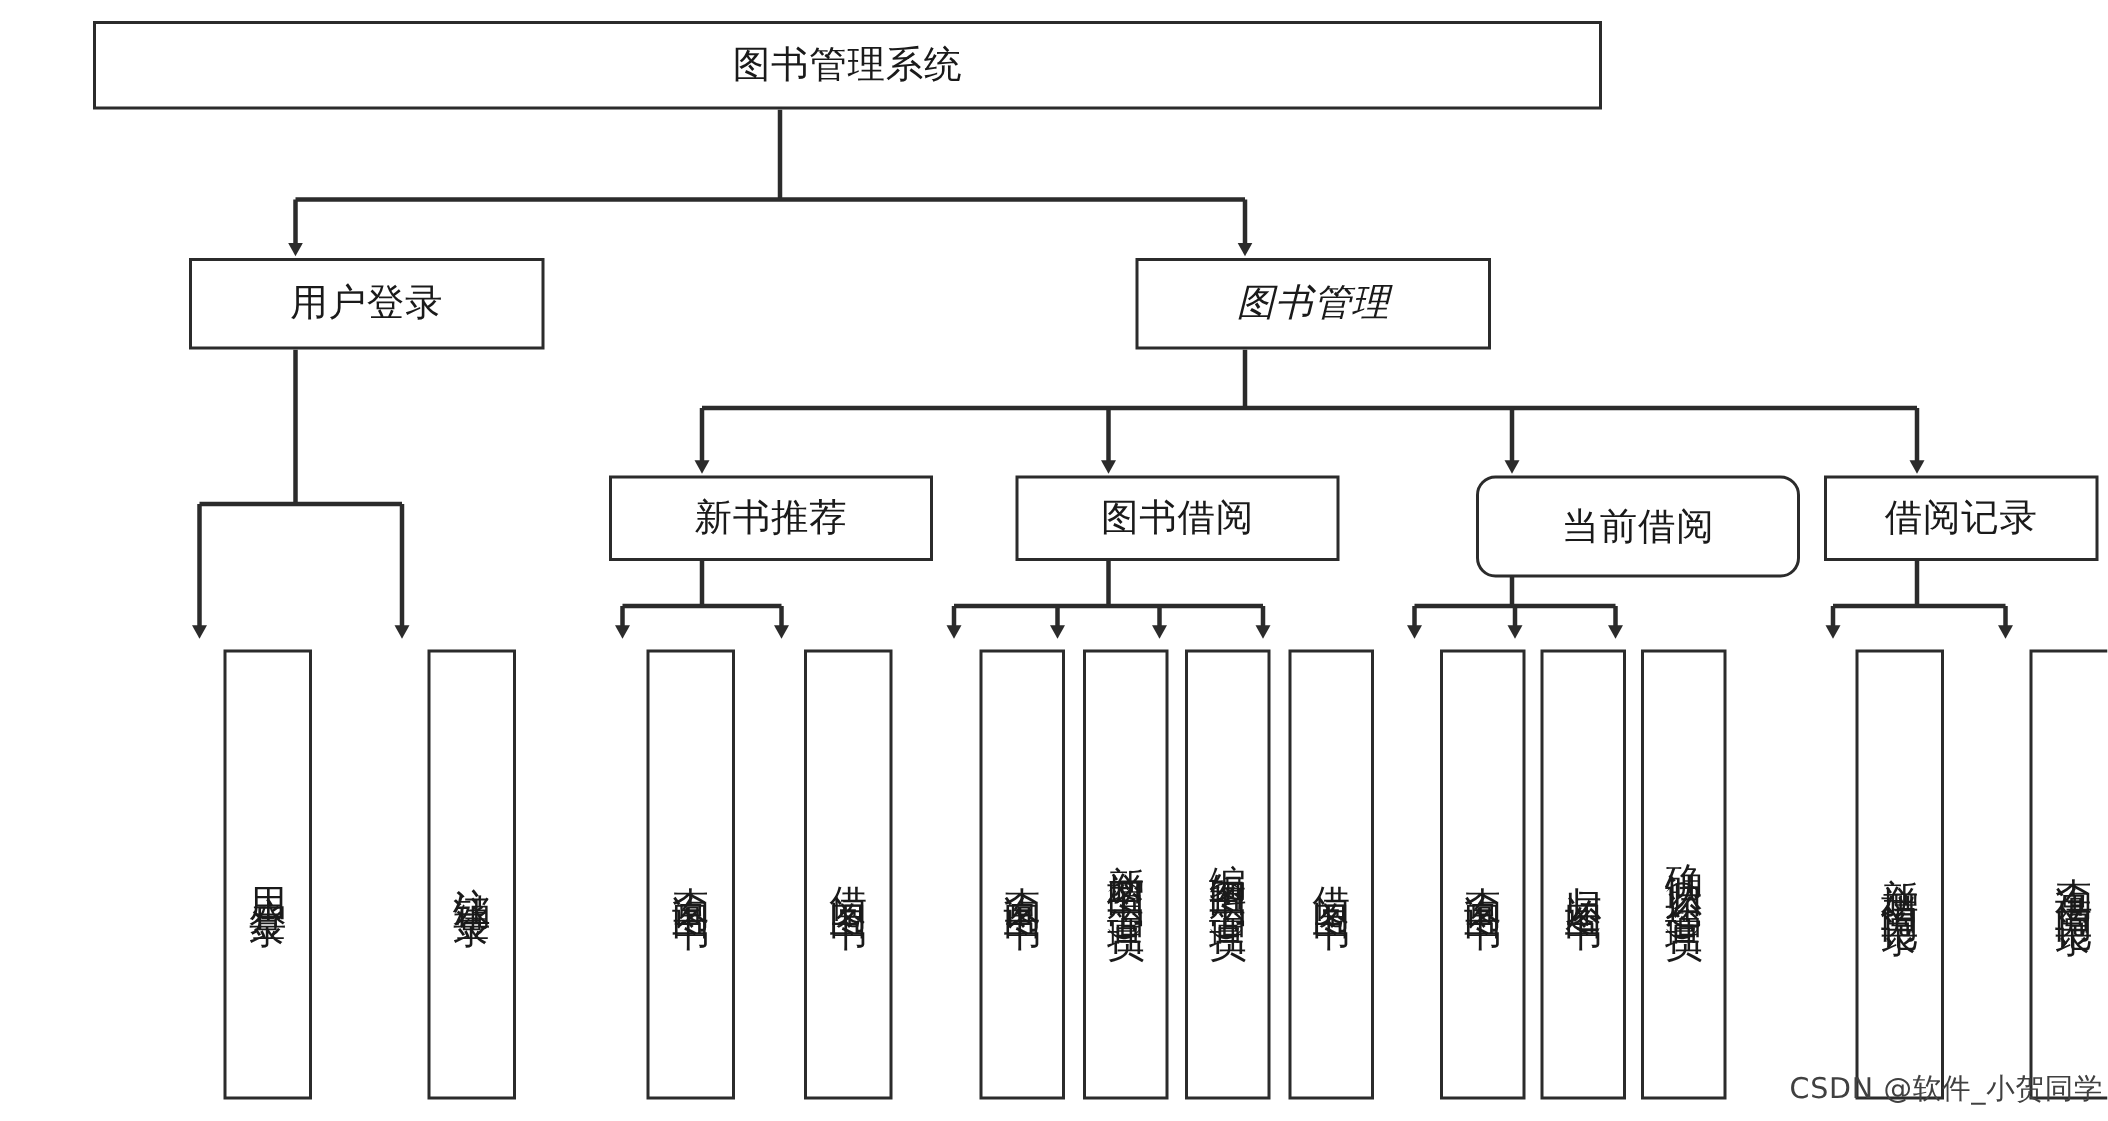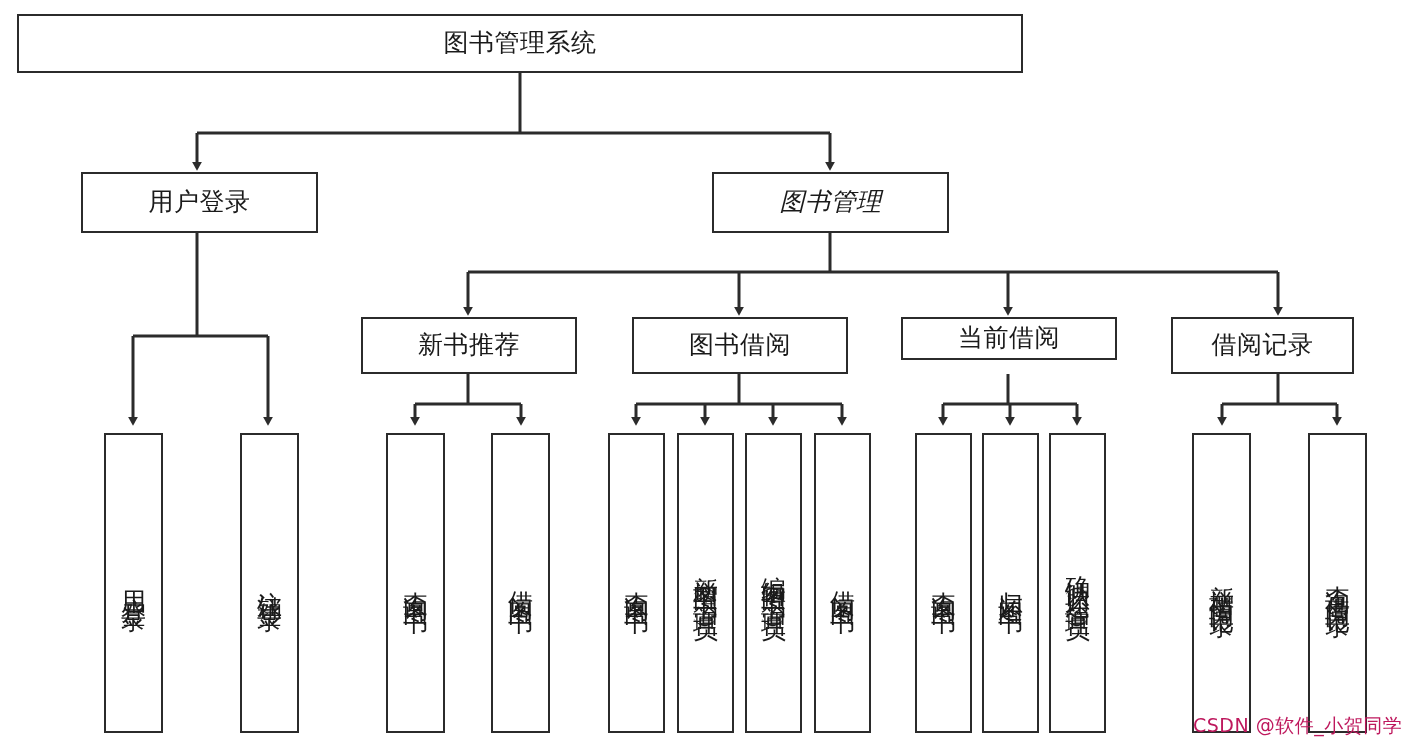--- a/index.html
+++ b/index.html
@@ -27,20 +27,21 @@
   }
   .node {
     position: absolute;
     box-sizing: border-box;
     background: #ffffff;
     border: 2px solid #2b2b2b;
     display: flex;
     align-items: center;
     justify-content: center;
     color: #1a1a1a;
+    margin-left: 45px;
   }
   .node-label {
     display: block;
     text-align: center;
     line-height: 1.05;
     color: #1a1a1a;
   }
   .node.horizontal .node-label {
     font-size: 25px;
     letter-spacing: 0.5px;
@@ -55,21 +56,21 @@
     text-orientation: upright;
     font-size: 25px;
     letter-spacing: 6px;
     line-height: 1;
     white-space: nowrap;
     max-height: 100%;
   }
   .watermark {
     position: absolute;
     font-size: 19px;
-    color: #be185d;
+    color: #404040;
     white-space: nowrap;
     letter-spacing: 0.5px;
     pointer-events: none;
     font-family: "DejaVu Sans", "Liberation Sans", sans-serif;
   }
 </style>
 </head>
 <body>
 
 <div id="canvas">
@@ -138,21 +139,21 @@
   </div>
 
   <div class="node horizontal" style="left:632px; top:317px; width:216px; height:57px;">
     <span class="node-label">图书借阅</span>
   </div>
 
   <div class="node horizontal" style="left:361px; top:317px; width:216px; height:57px;">
     <span class="node-label">新书推荐</span>
   </div>
 
-  <div class="node horizontal" style="left:901px; top:317px; width:216px; height:43px;">
+  <div class="node horizontal" style="left:939px; top:317px; width:216px; height:68px;border-radius:13px;">
     <span class="node-label">当前借阅</span>
   </div>
 
   <div class="node horizontal" style="left:1171px; top:317px; width:183px; height:57px;">
     <span class="node-label">借阅记录</span>
   </div>
 
   <div class="node vertical" style="left:104px; top:433px; width:59px; height:300px;">
     <span class="node-label">用户登录</span>
   </div>

